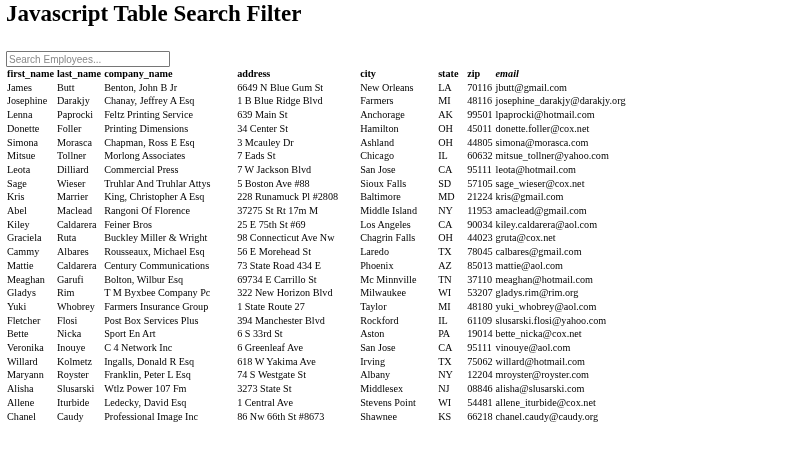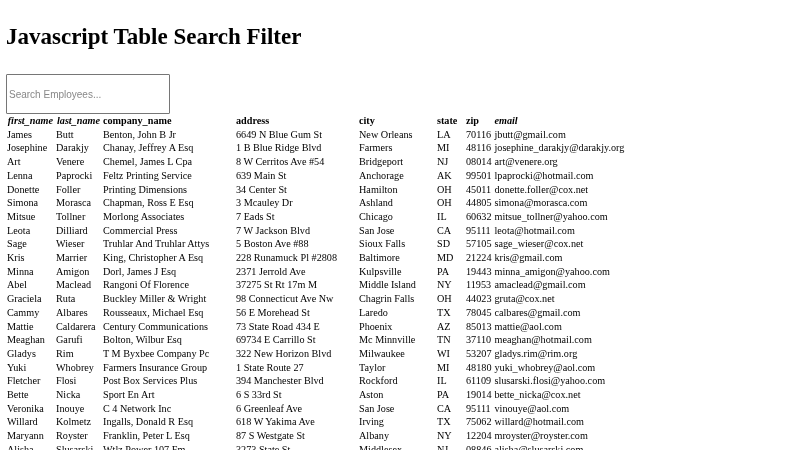--- a/index.html
+++ b/index.html
@@ -5,45 +5,45 @@
     html, body { margin: 0; padding: 0; background: #ffffff; }
     body {
       width: 800px; height: 450px; overflow: hidden;
       font-family: "Liberation Serif", "DejaVu Serif", serif;
       color: #000;
     }
     .page { padding: 0 6px; }
     h1 {
       font-family: "Liberation Serif", serif;
       font-size: 23px; font-weight: bold;
-      margin: 0; padding-top: 24px; height: 38px; line-height: 26px;
+      margin: 0; padding-top: 1px; height: 38px; line-height: 26px;
     }
     .search-input {
       display: block;
       width: 158px; height: 14px;
       margin: 12px 0 0 0;
-      padding: 12px 2px;
+      padding: 0 2px;
       border: 1px solid #767676;
       border-radius: 1px;
       font-family: "Liberation Sans", sans-serif;
       font-size: 10px;
       color: #000;
       box-sizing: content-box;
     }
     .search-input::placeholder { color: #888; }
     table { border-collapse: collapse; margin-top: 0; }
     th, td {
       font-family: "Liberation Serif", serif;
       font-size: 10.2px;
       white-space: nowrap;
       padding: 0 2px 0 1px;
       height: 13.7px; line-height: 13.7px;
     }
     th { font-weight: bold; text-align: left; }
-    th.l { text-align: right; font-style: italic; }
+    th.l { text-align: right; }
     td { text-align: left; }
     .c-first { width: 46px; }
     .c-last { width: 44px; }
     .c-company { width: 130px; }
     .c-address { width: 120px; }
     .c-city { width: 75px; }
     .c-state { width: 26px; }
     .c-zip { width: 25px; }
     .c-email { width: 150px; font-style: italic; }
   </style>
@@ -81,30 +81,20 @@
           <td>Josephine</td>
           <td>Darakjy</td>
           <td>Chanay, Jeffrey A Esq</td>
           <td>1 B Blue Ridge Blvd</td>
           <td>Farmers</td>
           <td>MI</td>
           <td>48116</td>
           <td>josephine_darakjy@darakjy.org</td>
         </tr>
         <tr>
-          <td>Art</td>
-          <td>Venere</td>
-          <td>Chemel, James L Cpa</td>
-          <td>8 W Cerritos Ave #54</td>
-          <td>Bridgeport</td>
-          <td>NJ</td>
-          <td>08014</td>
-          <td>art@venere.org</td>
-        </tr>
-        <tr>
           <td>Lenna</td>
           <td>Paprocki</td>
           <td>Feltz Printing Service</td>
           <td>639 Main St</td>
           <td>Anchorage</td>
           <td>AK</td>
           <td>99501</td>
           <td>lpaprocki@hotmail.com</td>
         </tr>
         <tr>
@@ -161,40 +151,40 @@
           <td>Kris</td>
           <td>Marrier</td>
           <td>King, Christopher A Esq</td>
           <td>228 Runamuck Pl #2808</td>
           <td>Baltimore</td>
           <td>MD</td>
           <td>21224</td>
           <td>kris@gmail.com</td>
         </tr>
         <tr>
-          <td>Minna</td>
-          <td>Amigon</td>
-          <td>Dorl, James J Esq</td>
-          <td>2371 Jerrold Ave</td>
-          <td>Kulpsville</td>
-          <td>PA</td>
-          <td>19443</td>
-          <td>minna_amigon@yahoo.com</td>
-        </tr>
-        <tr>
           <td>Abel</td>
           <td>Maclead</td>
           <td>Rangoni Of Florence</td>
           <td>37275 St Rt 17m M</td>
           <td>Middle Island</td>
           <td>NY</td>
           <td>11953</td>
           <td>amaclead@gmail.com</td>
         </tr>
         <tr>
+          <td>Kiley</td>
+          <td>Caldarera</td>
+          <td>Feiner Bros</td>
+          <td>25 E 75th St #69</td>
+          <td>Los Angeles</td>
+          <td>CA</td>
+          <td>90034</td>
+          <td>kiley.caldarera@aol.com</td>
+        </tr>
+        <tr>
           <td>Graciela</td>
           <td>Ruta</td>
           <td>Buckley Miller &amp; Wright</td>
           <td>98 Connecticut Ave Nw</td>
           <td>Chagrin Falls</td>
           <td>OH</td>
           <td>44023</td>
           <td>gruta@cox.net</td>
         </tr>
         <tr>
@@ -284,21 +274,21 @@
           <td>618 W Yakima Ave</td>
           <td>Irving</td>
           <td>TX</td>
           <td>75062</td>
           <td>willard@hotmail.com</td>
         </tr>
         <tr>
           <td>Maryann</td>
           <td>Royster</td>
           <td>Franklin, Peter L Esq</td>
-          <td>87 S Westgate St</td>
+          <td>74 S Westgate St</td>
           <td>Albany</td>
           <td>NY</td>
           <td>12204</td>
           <td>mroyster@royster.com</td>
         </tr>
         <tr>
           <td>Alisha</td>
           <td>Slusarski</td>
           <td>Wtlz Power 107 Fm</td>
           <td>3273 State St</td>

